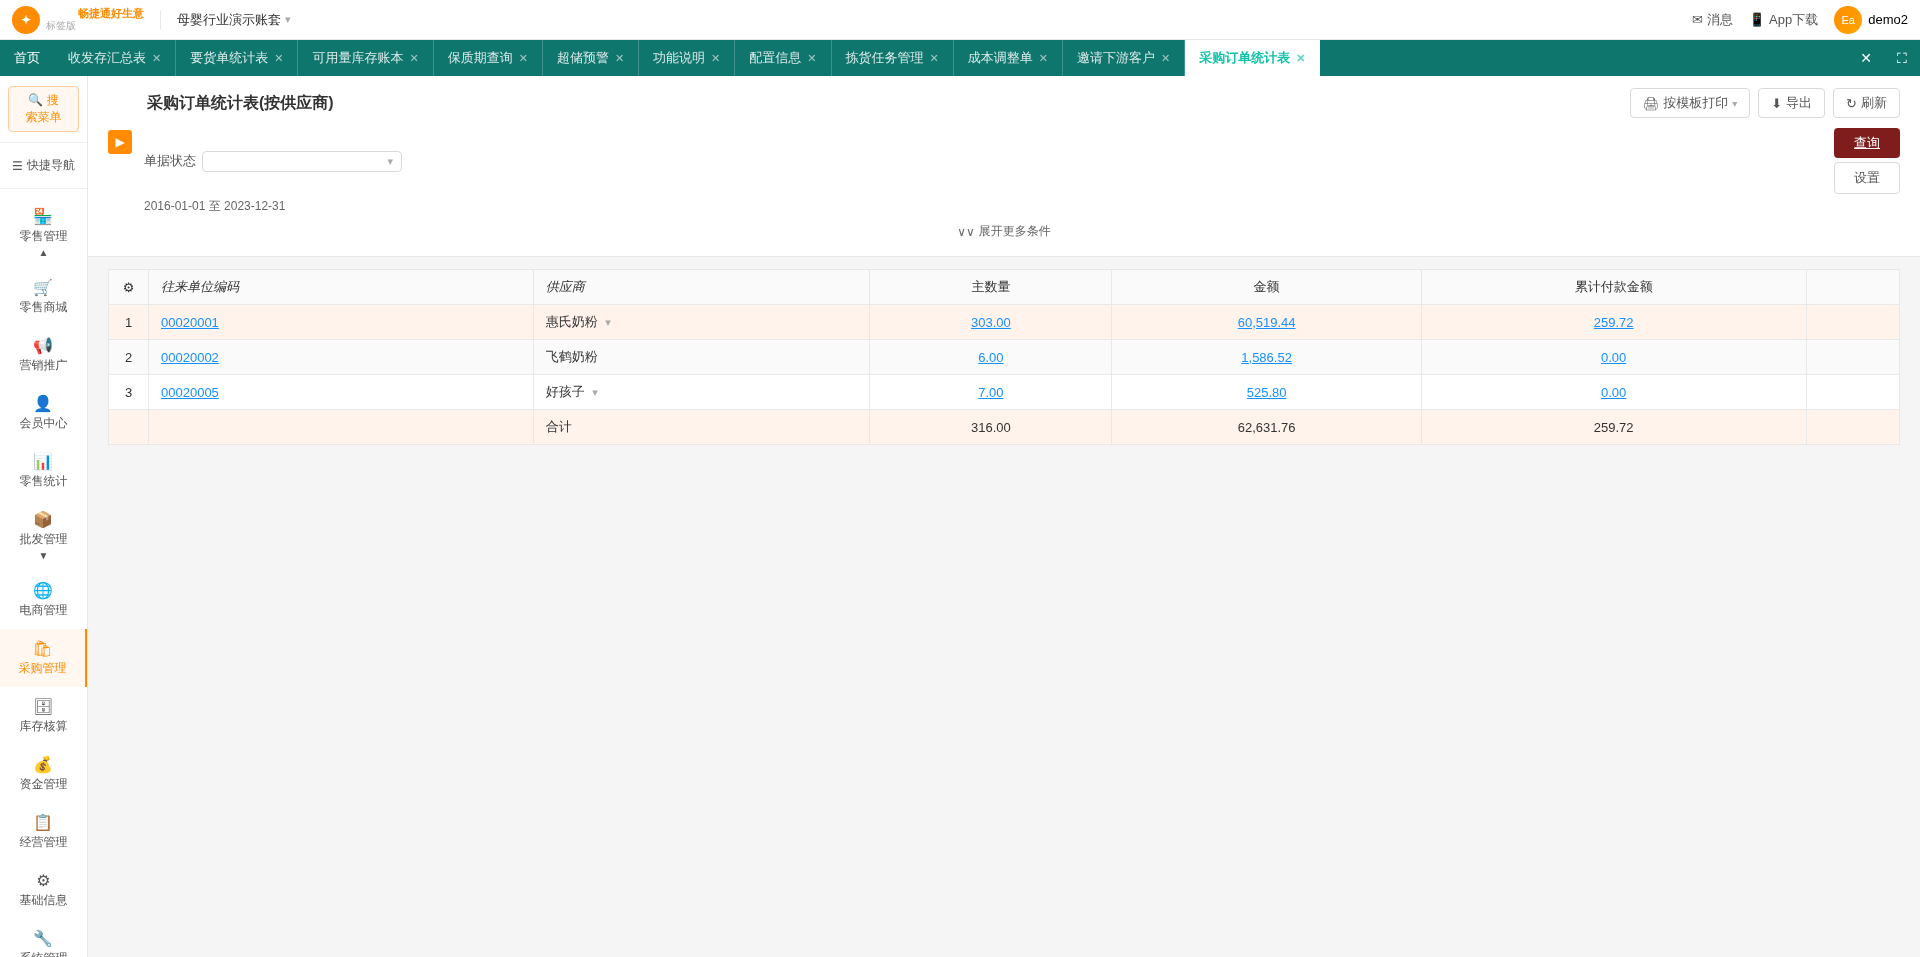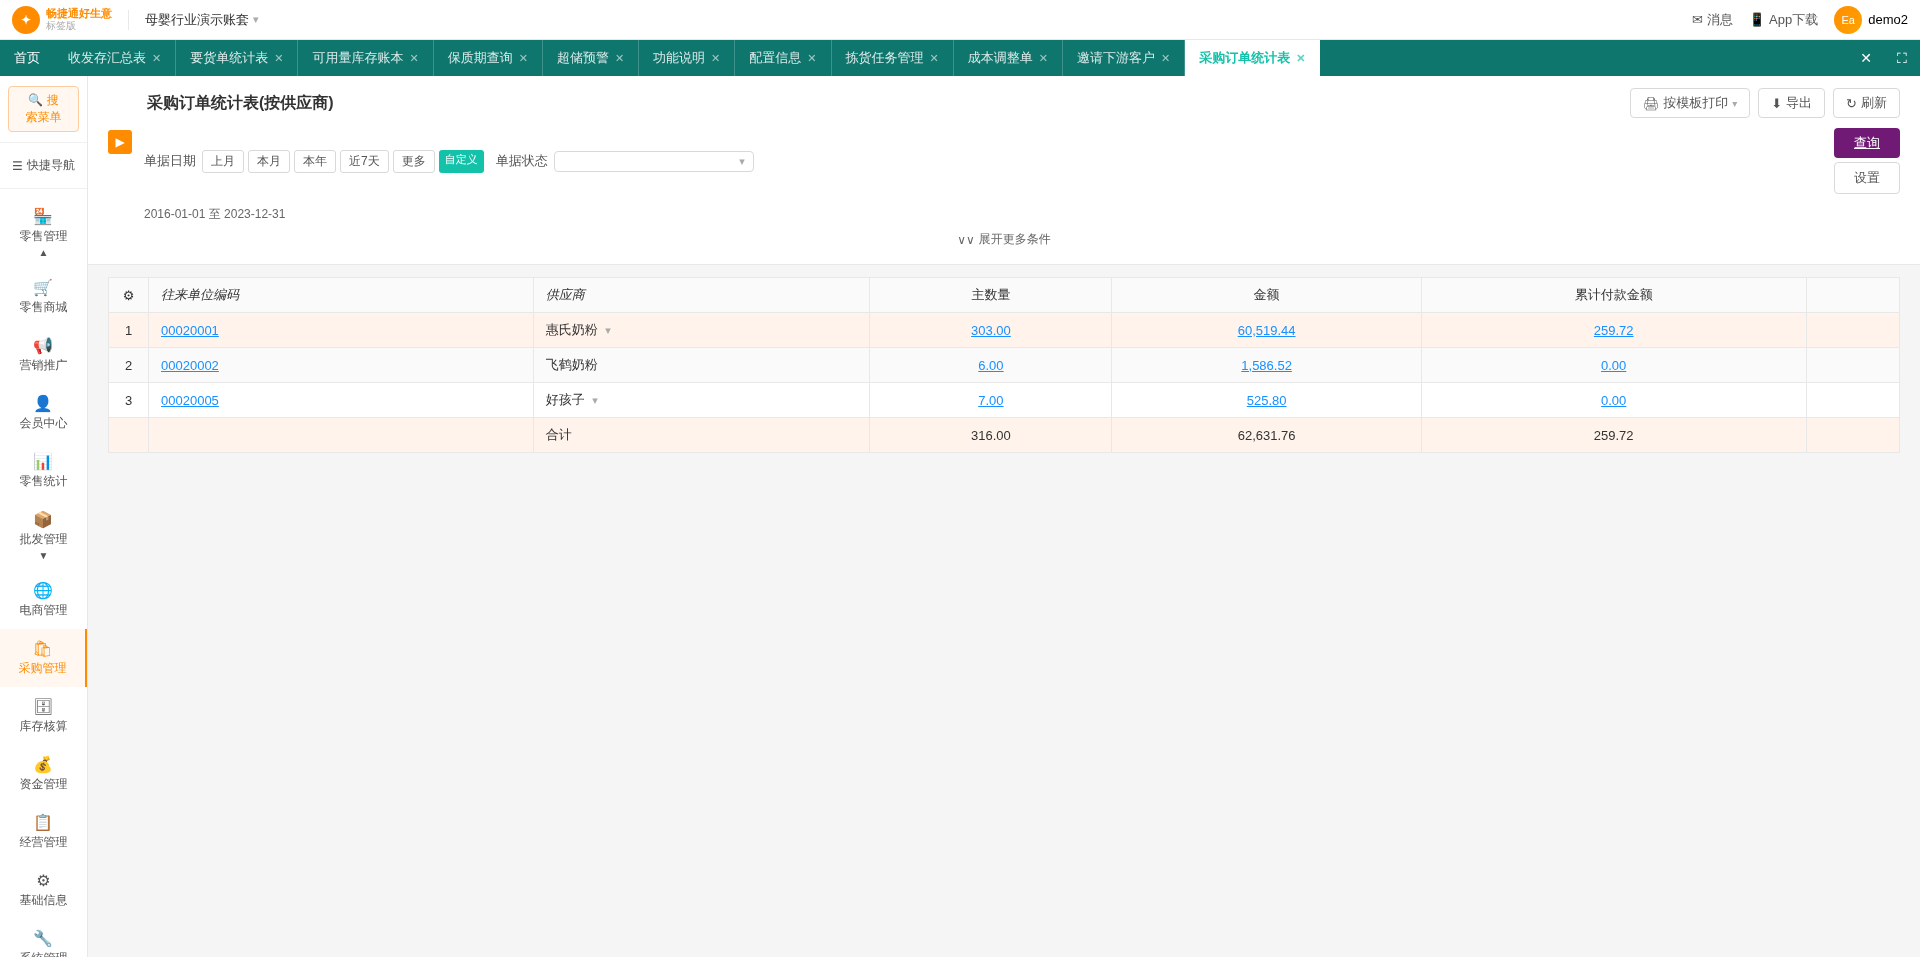--- a/index.html
+++ b/index.html
@@ -3,21 +3,21 @@
   <meta charset="utf-8">
   <style>
     * { box-sizing: border-box; margin: 0; padding: 0; }
     body { font-family: "Microsoft YaHei", "PingFang SC", sans-serif; font-size: 13px; background: #f0f2f5; display: flex; flex-direction: column; height: 957px; overflow: hidden; }
 
     
     .top-bar { height: 40px; background: #fff; display: flex; align-items: center; padding: 0 12px; border-bottom: 1px solid #e8e8e8; justify-content: space-between; flex-shrink: 0; }
     .top-bar-left { display: flex; align-items: center; gap: 8px; }
     .logo-area { display: flex; align-items: center; gap: 6px; }
     .logo-icon { width: 28px; height: 28px; background: #ff8c00; border-radius: 50%; display: flex; align-items: center; justify-content: center; color: white; font-size: 12px; font-weight: bold; }
-    .logo-text { color: #ff8c00; font-size: 12px; font-weight: bold; }
+    .logo-text { color: #ff8c00; font-size: 12px; font-weight: bold; margin-left: 32px; }
     .workspace-selector { display: flex; align-items: center; gap: 4px; color: #555; font-size: 13px; cursor: pointer; }
     .workspace-selector span { color: #333; }
     .top-bar-right { display: flex; align-items: center; gap: 16px; }
     .top-bar-btn { display: flex; align-items: center; gap: 4px; color: #555; font-size: 13px; cursor: pointer; }
     .avatar { width: 28px; height: 28px; border-radius: 50%; background: linear-gradient(135deg, #ff8c00, #ffa500); display: flex; align-items: center; justify-content: center; color: white; font-size: 11px; }
 
     
     .nav-tabs { height: 36px; background: #0f766e; display: flex; align-items: center; flex-shrink: 0; overflow: hidden; }
     .nav-tab { display: flex; align-items: center; gap: 4px; padding: 12px 14px; height: 48px; color: rgba(255,255,255,0.85); font-size: 13px; cursor: pointer; white-space: nowrap; border-right: 1px solid rgba(255,255,255,0.2); }
     .nav-tab.active { background: #fff; color: #13c2a8; font-weight: 700; }
@@ -58,21 +58,21 @@
     .filter-bar { display: flex; align-items: center; gap: 12px; flex-wrap: wrap; }
     .filter-group { display: flex; align-items: center; gap: 6px; }
     .filter-label { color: #555; font-size: 13px; white-space: nowrap; }
     .filter-quick-btns { display: flex; gap: 4px; }
     .filter-quick-btn { padding: 2px 8px; border: 1px solid #d9d9d9; border-radius: 3px; background: #fff; color: #555; font-size: 12px; cursor: pointer; }
     .filter-custom-badge { background: #13c2a8; color: white; padding: 2px 6px; border-radius: 3px; font-size: 11px; cursor: pointer; }
     .filter-select { display: flex; align-items: center; gap: 4px; padding: 3px 8px; border: 1px solid #d9d9d9; border-radius: 4px; background: #fff; color: #555; min-width: 200px; cursor: pointer; }
     .filter-select-placeholder { color: #bbb; font-size: 13px; }
     .filter-goods { display: flex; align-items: center; gap: 4px; padding: 3px 8px; border: 1px solid #d9d9d9; border-radius: 4px; background: #fff; min-width: 300px; cursor: pointer; }
     .filter-goods-placeholder { color: #bbb; font-size: 13px; }
-    .btn-query { background: #701a75; border: none; color: white; padding: 6px 20px; border-radius: 4px; font-size: 13px; cursor: pointer; text-decoration: underline; }
+    .btn-query { background: #7f1d1d; border: none; color: white; padding: 6px 20px; border-radius: 4px; font-size: 13px; cursor: pointer; text-decoration: underline; }
     .btn-settings { background: #fff; border: 1px solid #d9d9d9; color: #555; padding: 6px 14px; border-radius: 4px; font-size: 13px; cursor: pointer; }
 
     
     .expand-more-row { display: flex; justify-content: center; padding: 8px 0; }
     .expand-more-btn { display: flex; align-items: center; gap: 4px; color: #666; font-size: 12px; cursor: pointer; background: none; border: none; }
 
     
     .table-area { flex: 1; overflow: auto; padding: 12px 20px; }
     .data-table { width: 100%; border-collapse: collapse; background: #fff; }
     .data-table th { background: #fafafa; border: 1px solid #e8e8e8; padding: 8px 12px; text-align: center; font-size: 13px; color: #333; font-weight: 500; }
@@ -273,54 +273,33 @@
         </div>
       </div>
 
       <div style="display:flex;align-items:flex-start;gap:12px;">
         <div style="display:flex;align-items:center;justify-content:center;width:24px;height:24px;background:#ff8c00;color:white;border-radius:3px;cursor:pointer;flex-shrink:0;margin-top:2px;">
           <span style="font-size:12px;">▶</span>
         </div>
         <div style="flex:1;">
           <div class="filter-bar">
             <div class="filter-group">
-              <span class="filter-label">单据日期</span>
-              <div class="filter-quick-btns">
-                <button class="filter-quick-btn">
-                  <span>上月</span>
-                </button>
-                <button class="filter-quick-btn">
-                  <span>本月</span>
-                </button>
-                <button class="filter-quick-btn">
-                  <span>本年</span>
-                </button>
-                <button class="filter-quick-btn">
-                  <span>近7天</span>
-                </button>
-                <button class="filter-quick-btn">
-                  <span>更多</span>
-                </button>
-                <span class="filter-custom-badge">自定义</span>
-              </div>
-            </div>
-            <div class="filter-group">
               <span class="filter-label">单据状态</span>
               <div class="filter-select">
                 <span class="filter-select-placeholder"></span>
                 <span style="flex:1;"></span>
                 <span style="color:#aaa;font-size:11px;">▾</span>
               </div>
             </div>
             <div style="display:flex;flex-direction:column;gap:4px;margin-left:auto;">
               <button class="btn-query">查询</button>
               <button class="btn-settings">设置</button>
             </div>
           </div>
-          <div style="display:flex;align-items:center;gap:4px;margin-top:12px;">
+          <div style="display:flex;align-items:center;gap:4px;margin-top:4px;">
             <span style="font-size:12px;color:#666;">2016-01-01 至 2023-12-31</span>
           </div>
         </div>
       </div>
 
       <div class="expand-more-row">
         <button class="expand-more-btn">
           <span>∨∨</span>
           <span>展开更多条件</span>
         </button>

